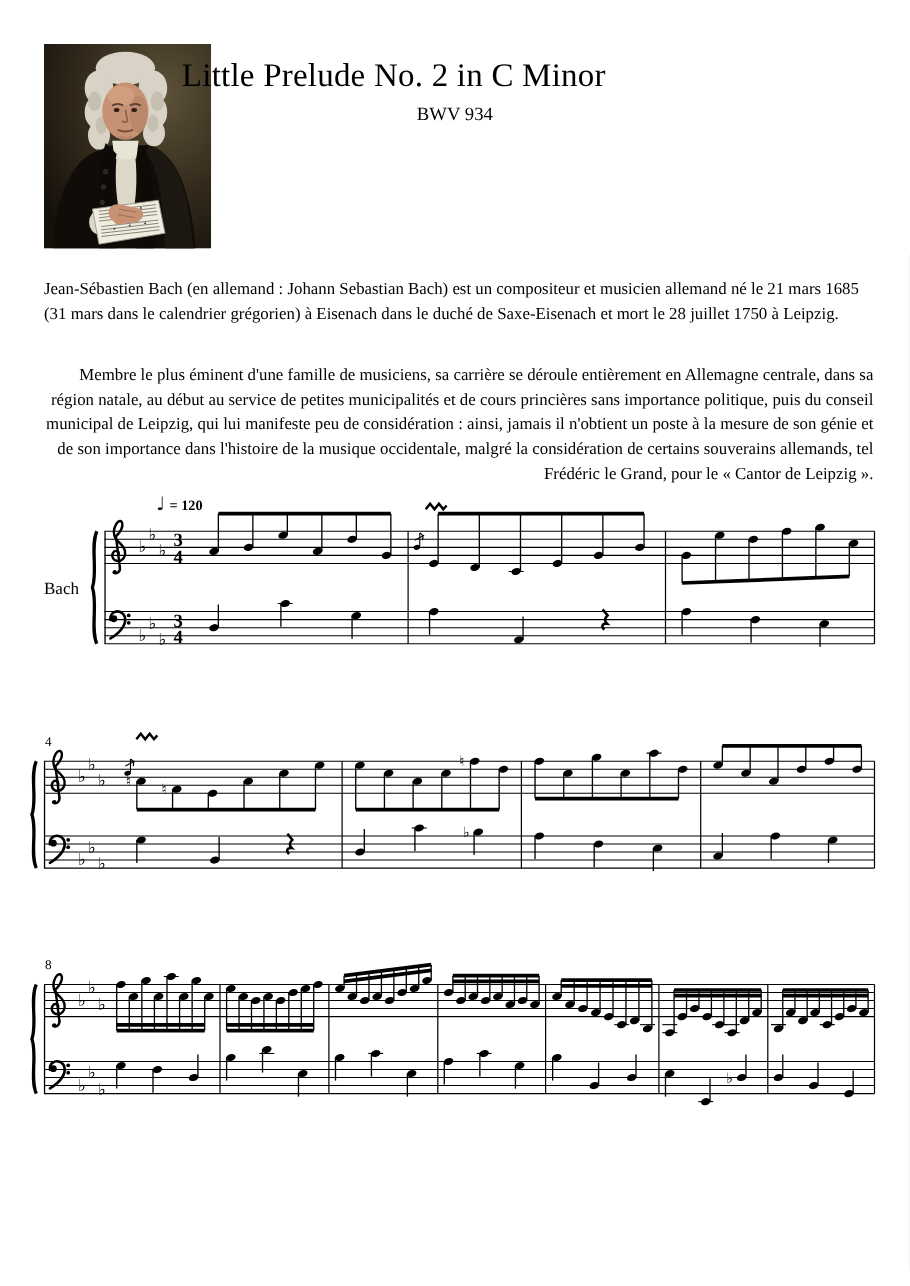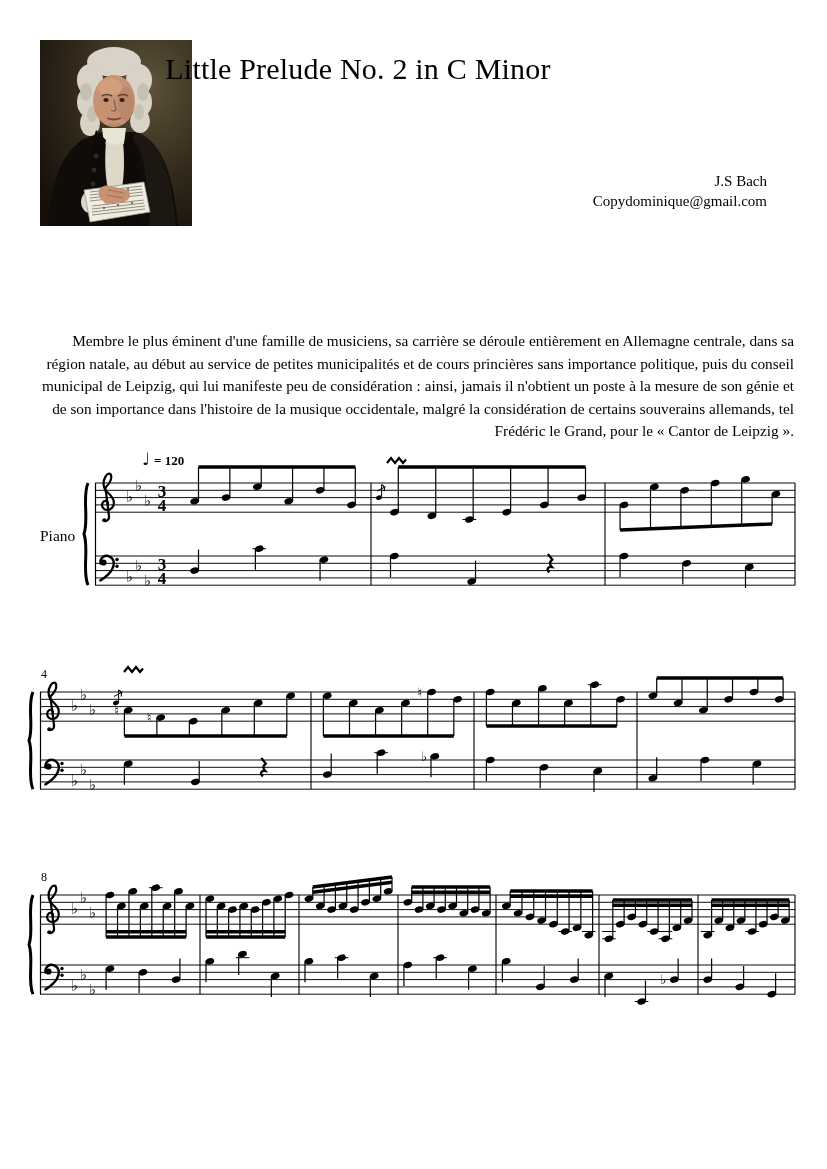--- a/index.html
+++ b/index.html
@@ -82,34 +82,32 @@
         <circle cx="64" cy="168" r="0.9"></circle>
           <circle cx="78" cy="165" r="0.9"></circle>
           <circle cx="92" cy="163" r="0.9"></circle>
       </g>
       <path d="M60 158 C56 150 62 144 70 146 L88 150 C92 154 90 160 84 162 L66 164 Z" fill="#c79274"></path>
       <path d="M68 150 L84 153 M67 155 L83 158" stroke="#9a6b50" stroke-width="0.9" fill="none"></path>
     </svg>
   </div>
 
   <div class="title">Little Prelude No. 2 in C Minor</div>
-
-  <div class="credits">
-    <div>J.S Bach</div>
-    <div>Copydominique@gmail.com</div>
-  </div>
-
+  <div class="subtitle">BWV 934</div>
+
+
+  <p class="bio p1">Jean-Sébastien Bach (en allemand : Johann Sebastian Bach) est un compositeur et musicien allemand né le 21 mars 1685 (31 mars dans le calendrier grégorien) à Eisenach dans le duché de Saxe-Eisenach et mort le 28 juillet 1750 à Leipzig.</p>
   <p class="bio p2">Membre le plus éminent d'une famille de musiciens, sa carrière se déroule entièrement en Allemagne centrale, dans sa région natale, au début au service de petites municipalités et de cours princières sans importance politique, puis du conseil municipal de Leipzig, qui lui manifeste peu de considération : ainsi, jamais il n'obtient un poste à la mesure de son génie et de son importance dans l'histoire de la musique occidentale, malgré la considération de certains souverains allemands, tel Frédéric le Grand, pour le « Cantor de Leipzig ».</p>
 
   <div class="tempo">
     <span class="tnote">♩</span>
     <span class="tval">= 120</span>
   </div>
 
-  <div class="instr">Piano</div>
+  <div class="instr">Bach</div>
 
   <div id="score">
       <svg width="827" height="170" style="top: 448px;">
         <g>
           <line x1="95" y1="35" x2="795" y2="35" stroke="#000" stroke-width="0.95"></line>
           <line x1="95" y1="42.3" x2="795" y2="42.3" stroke="#000" stroke-width="0.95"></line>
           <line x1="95" y1="49.6" x2="795" y2="49.6" stroke="#000" stroke-width="0.95"></line>
           <line x1="95" y1="56.9" x2="795" y2="56.9" stroke="#000" stroke-width="0.95"></line>
           <line x1="95" y1="64.2" x2="795" y2="64.2" stroke="#000" stroke-width="0.95"></line>
         </g>

